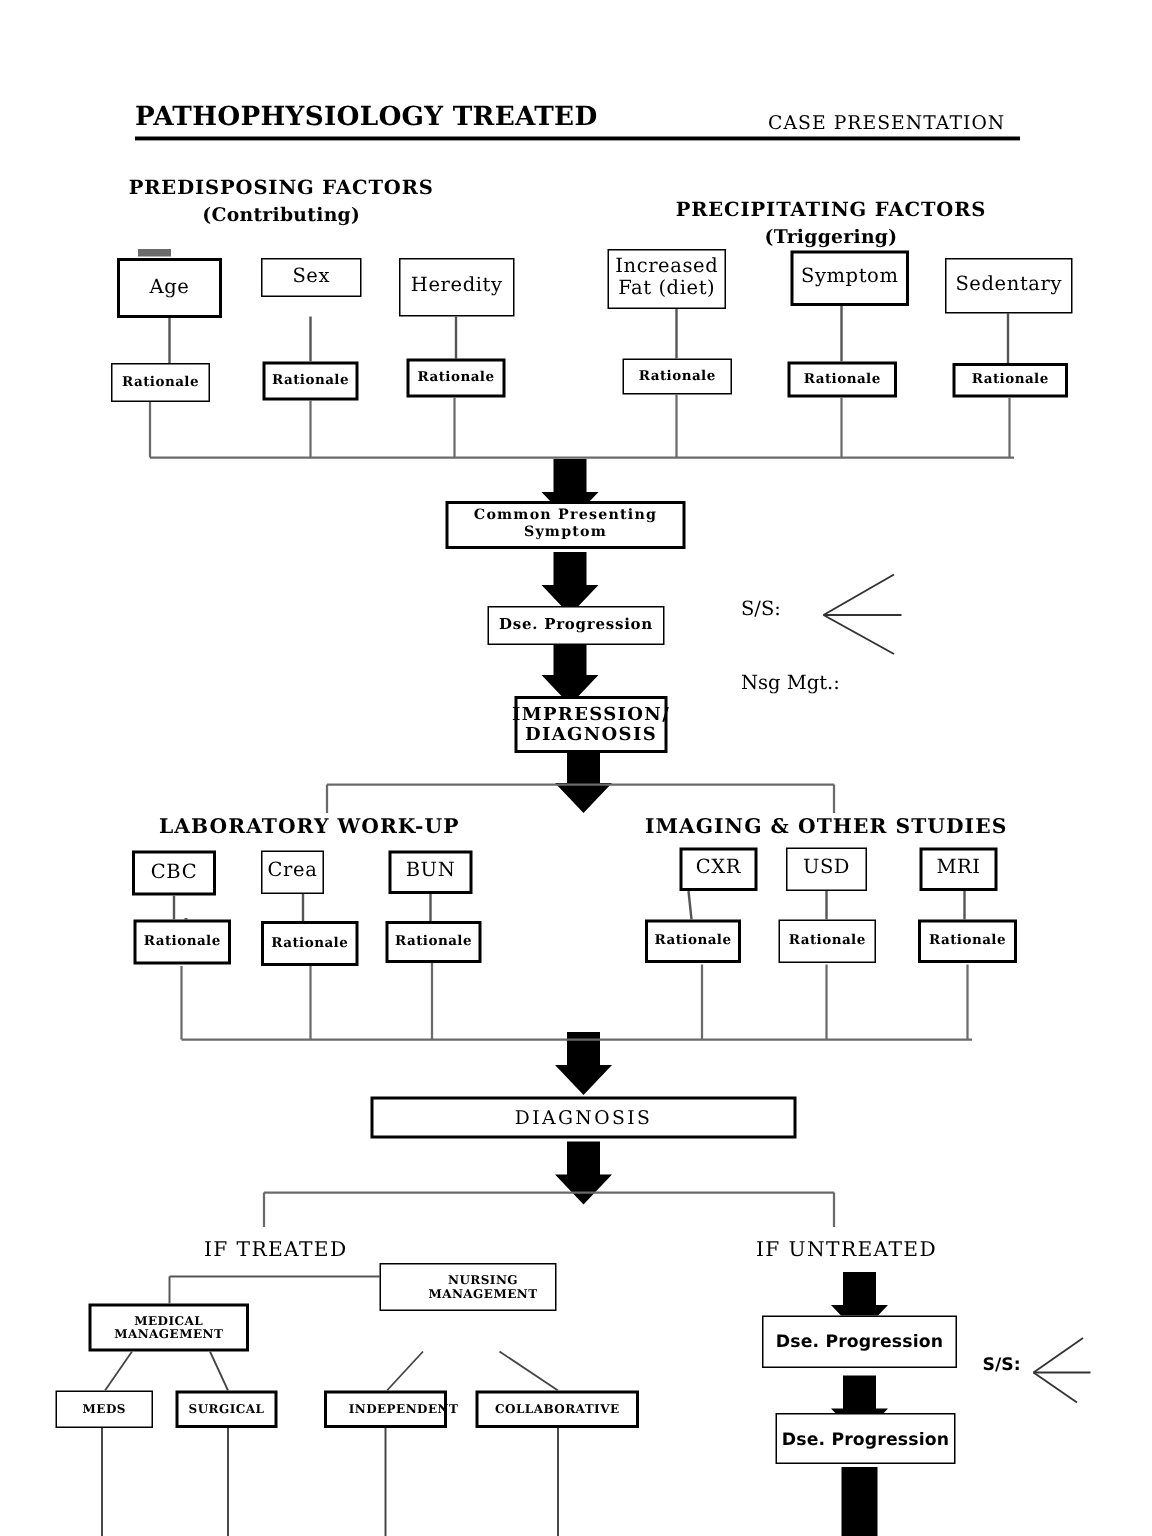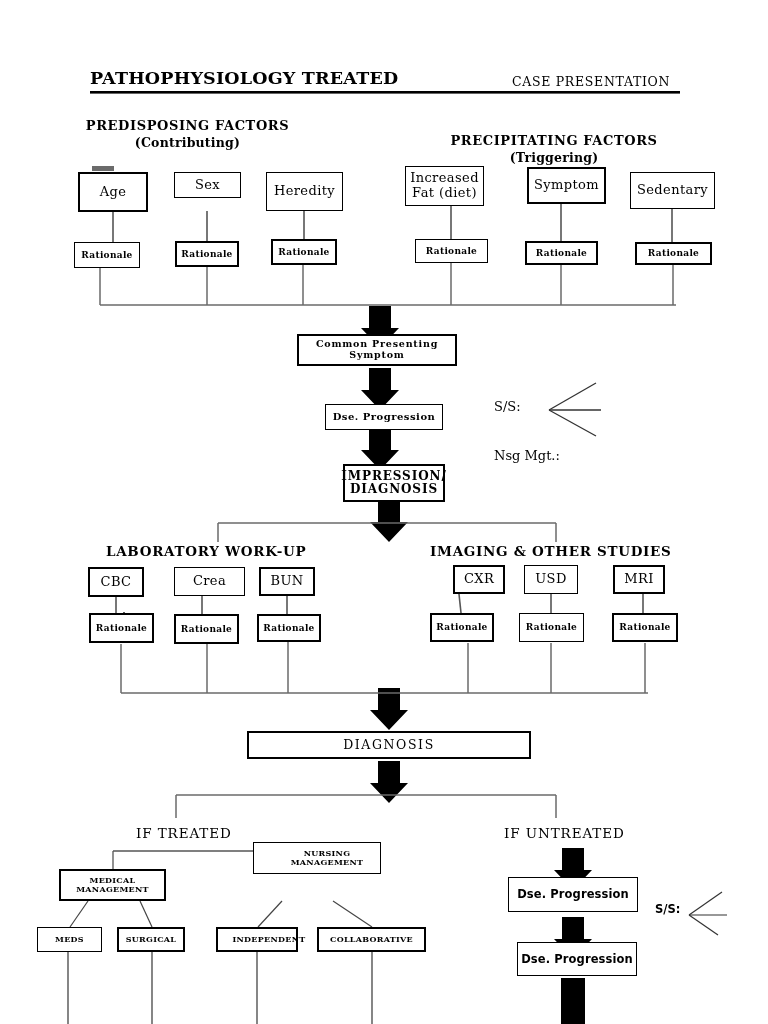--- a/index.html
+++ b/index.html
@@ -351,21 +351,21 @@
   <div class="side-label" style="left:494px; top:399px;">S/S:</div>
   <div class="side-label" style="left:494px; top:448px;">Nsg Mgt.:</div>
   <div class="side-label-bold" style="left:655px; top:902px;">S/S:</div>
 
   <div class="section-head" style="left:106px; top:543px;">LABORATORY  WORK-UP</div>
   <div class="section-head" style="left:430px; top:543px;">IMAGING &amp; OTHER STUDIES</div>
 
   <div class="node factor heavy" style="left:88px; top:567px; width:56px; height:30px;">
     <span class="txt">CBC</span>
   </div>
-  <div class="node factor" style="left:174px; top:567px; width:71px; height:29px;">
+  <div class="node factor" style="left:174px; top:567px; width:42px; height:29px;">
     <span class="txt">Crea</span>
   </div>
   <div class="node factor heavy" style="left:259px; top:567px; width:56px; height:29px;">
     <span class="txt">BUN</span>
   </div>
 
   <div class="node factor heavy" style="left:433px; top:565px; width:52px; height:29px;margin-left:20px;">
     <span class="txt">CXR</span>
   </div>
   <div class="node factor" style="left:524px; top:565px; width:54px; height:29px;">
@@ -398,21 +398,21 @@
     <span class="txt">DIAGNOSIS</span>
   </div>
 
   <div class="plain-label" style="left:136px; top:825px;">IF TREATED</div>
   <div class="plain-label" style="left:504px; top:825px;">IF  UNTREATED</div>
 
   <div class="node proc-small heavy" style="left:59px; top:869px; width:107px; height:32px; white-space:pre-line;">
     <span class="txt">MEDICAL
 MANAGEMENT</span>
   </div>
-  <div class="node proc-small" style="left:253px; top:842px; width:128px; height:32px; white-space:pre-line;padding-left:20px;">
+  <div class="node proc-small" style="left:253px; top:842px; width:118px; height:32px; white-space:pre-line;padding-left:20px;">
     <span class="txt">NURSING
 MANAGEMENT</span>
   </div>
 
   <div class="node proc-small" style="left:37px; top:927px; width:65px; height:25px;">
     <span class="txt">MEDS</span>
   </div>
   <div class="node proc-small heavy" style="left:117px; top:927px; width:68px; height:25px;">
     <span class="txt">SURGICAL</span>
   </div>

